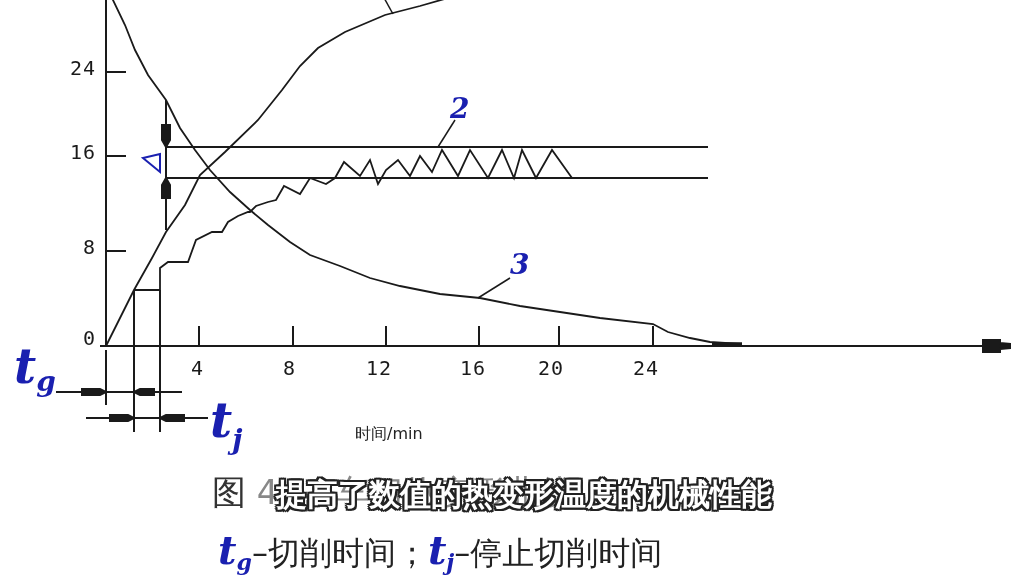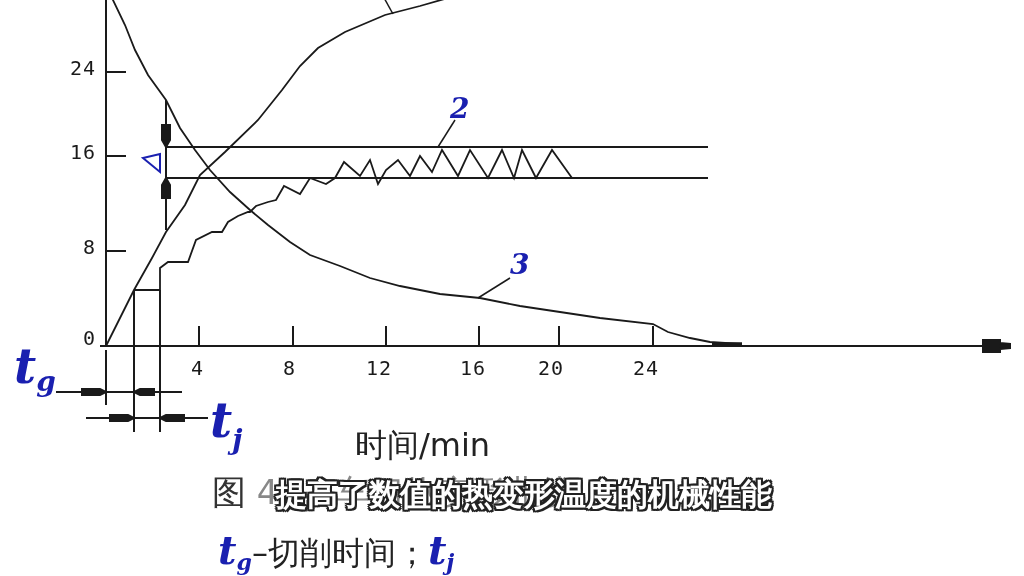--- a/index.html
+++ b/index.html
@@ -2,21 +2,21 @@
 <html><head>
 <meta charset="utf-8">
 <style>
   html, body { margin:0; padding:0; }
   body { width:1024px; height:576px; background:#ffffff; position:relative; overflow:hidden;
          font-family:"DejaVu Sans", sans-serif; }
   #chart { position:absolute; left:0; top:0; width:1024px; height:576px; }
   .tick-label { position:absolute; font-family:"DejaVu Sans Mono", monospace; font-size:20px; color:#1a1a1a; letter-spacing:1px; }
   .ylabel-tick { text-align:right; width:60px; }
   .blue-label { position:absolute; color:#1a20b0; font-family:"DejaVu Serif", serif; font-style:italic; font-weight:bold; }
-  .xlabel { position:absolute; left:355px; top:424px; font-size:32px; color:#222; }
+  .xlabel { position:absolute; left:355px; top:424px; font-size:16px; color:#222; }
   .caption { position:absolute; left:212px; top:470px; font-size:34px; color:#888; white-space:nowrap; }
   .caption .fig { color:#333; font-family:"DejaVu Serif", serif; }
   .subtitle { position:absolute; left:276px; top:474px; font-size:31px; font-weight:bold; color:#ffffff;
               font-family:"DejaVu Serif", serif; white-space:nowrap;
               text-shadow: -2px -2px 0 #222, 2px -2px 0 #222, -2px 2px 0 #222, 2px 2px 0 #222, 0 2px 0 #222, 0 -2px 0 #222, 2px 0 0 #222, -2px 0 0 #222; }
   .legend-line { position:absolute; left:218px; top:526px; white-space:nowrap; display:flex; align-items:baseline; }
   .legend-line .sym { color:#1a20b0; font-family:"DejaVu Serif", serif; font-style:italic; font-weight:bold; font-size:40px; }
   .legend-line .sub { font-size:22px; position:relative; top:6px; }
   .legend-line .txt { font-size:32px; color:#222; }
 </style>
@@ -107,13 +107,14 @@
   <span class="fig">图</span>
   <span>4-… 车刀热变形曲线</span>
 </div>
 
 <div class="subtitle">提高了数值的热变形温度的机械性能</div>
 
 <div class="legend-line">
   <span class="sym"><span>t</span><span class="sub">g</span></span>
   <span class="txt">–切削时间；</span>
   <span class="sym"><span>t</span><span class="sub">j</span></span>
+  <span class="txt">–停止切削时间</span>
 </div>
 
 </body></html>

